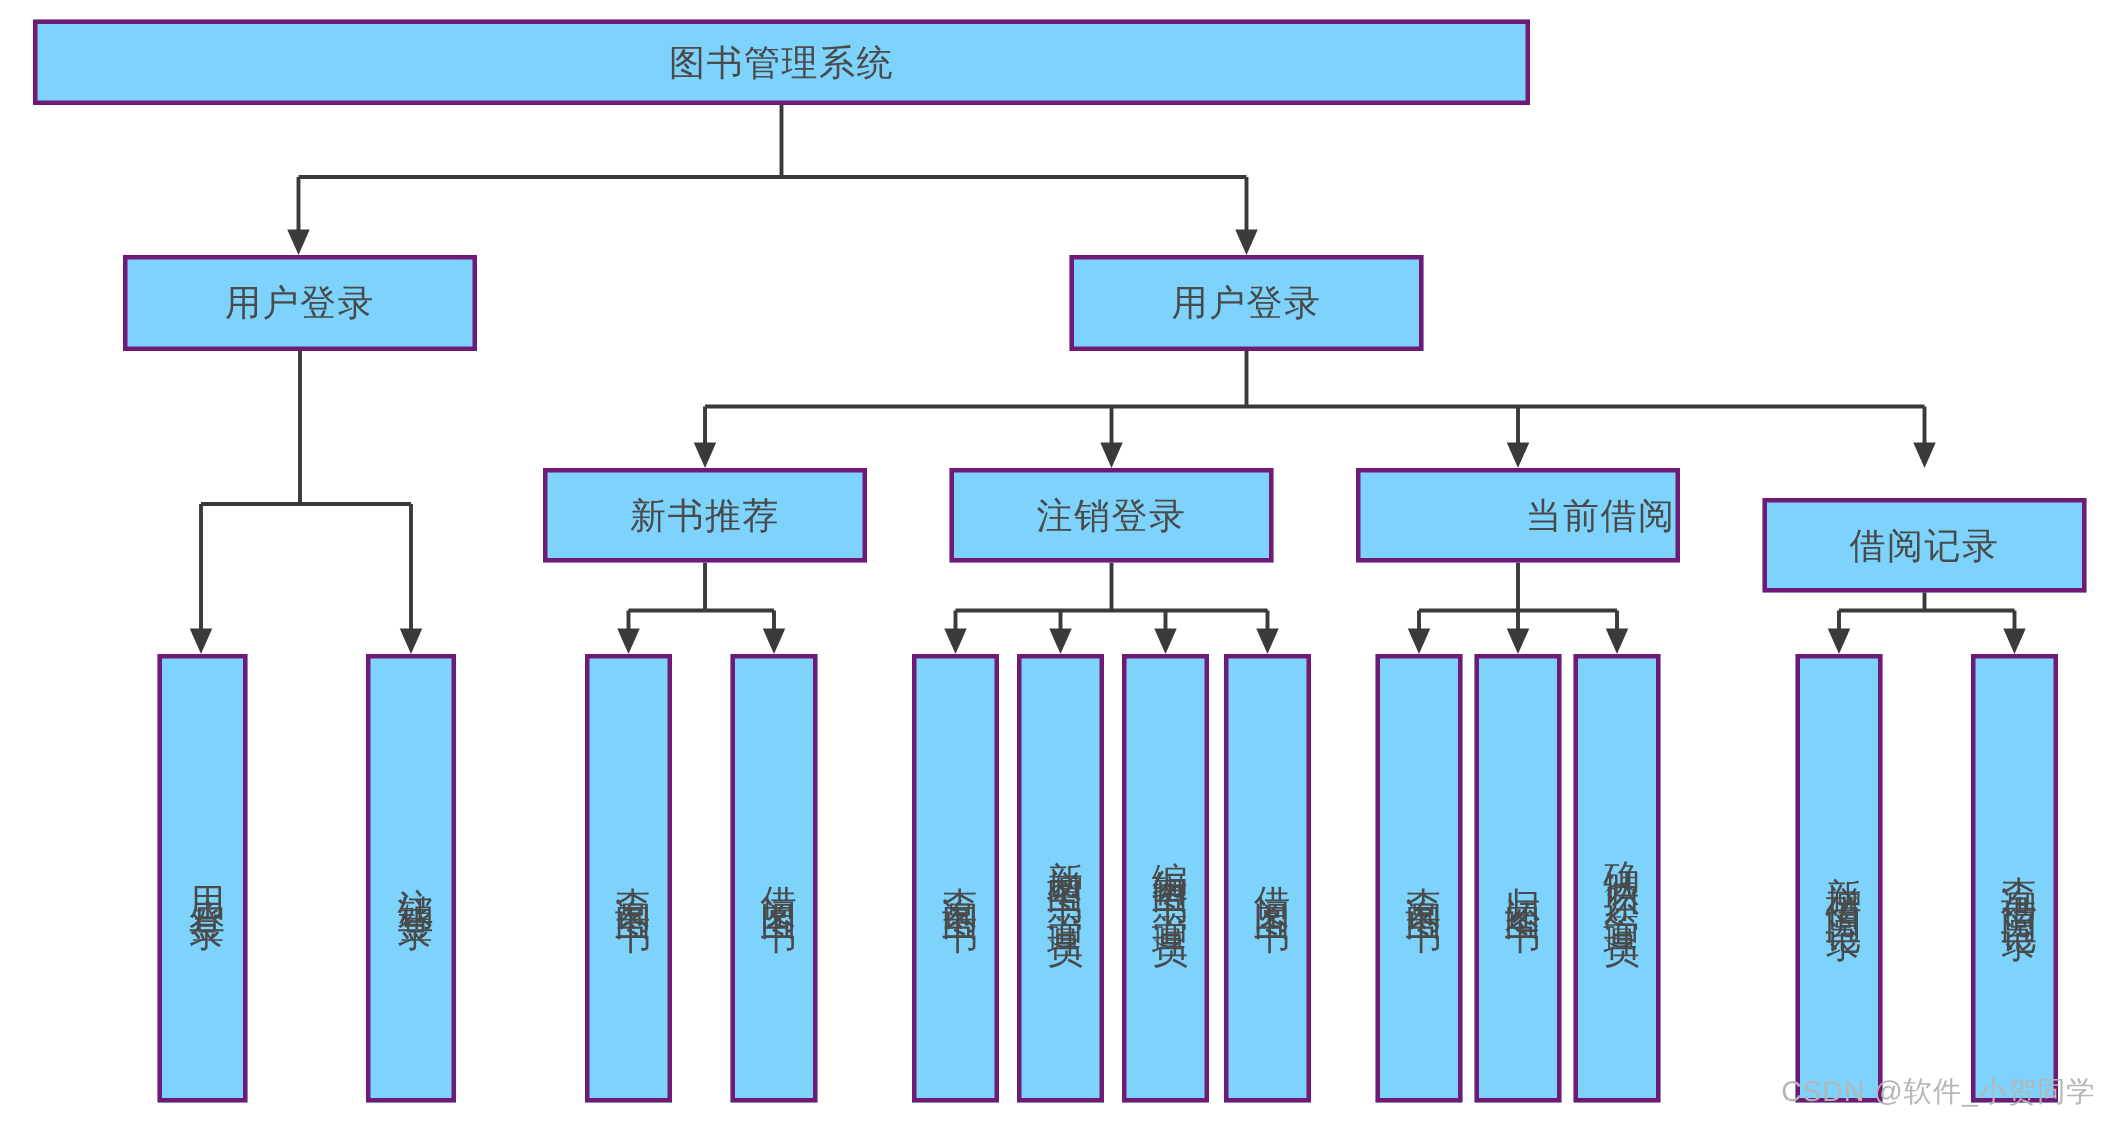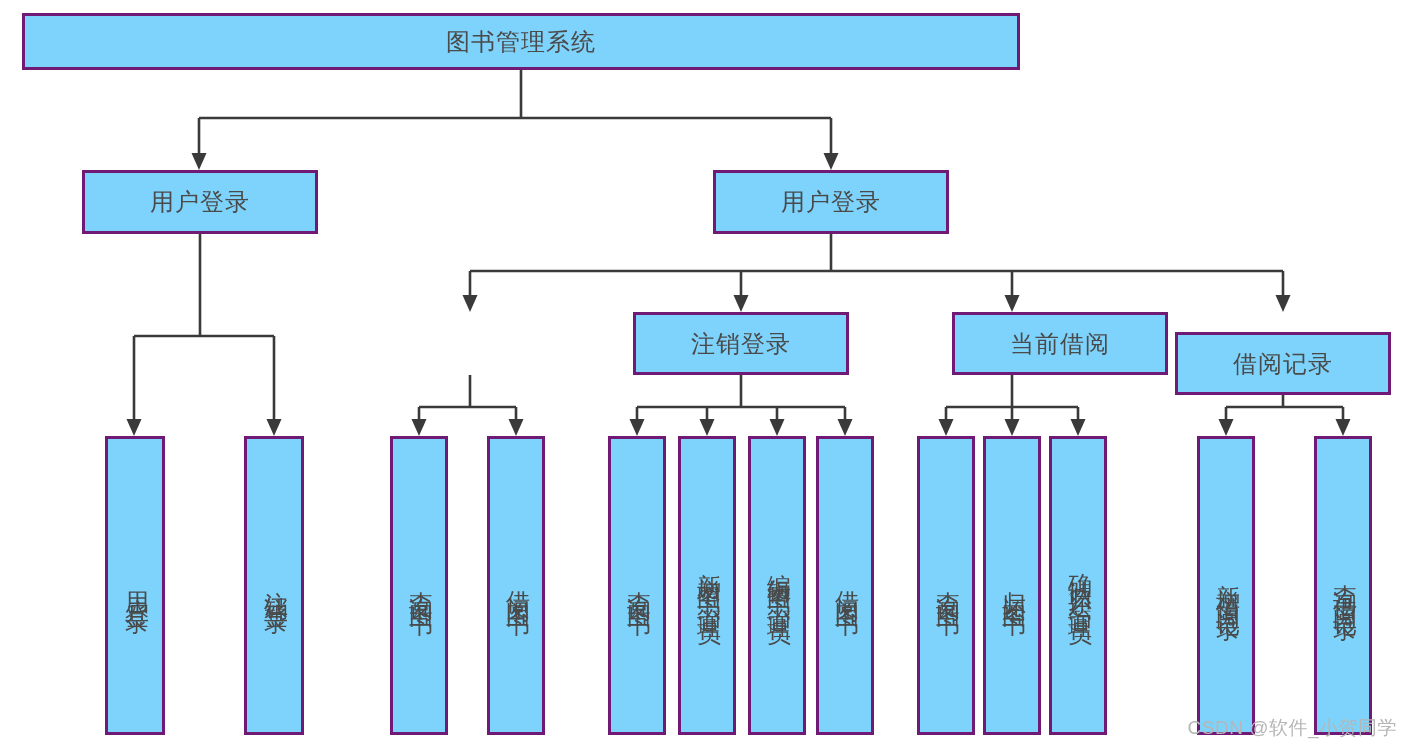--- a/index.html
+++ b/index.html
@@ -44,21 +44,21 @@
   
   .n-root  { left: 22px;   top: 13px;  width: 998px; height: 57px; }
   
   .n-l2    { height: 64px; width: 236px; top: 170px; }
   .n-login { left: 82px; }
   .n-mgmt  { left: 713px; }
   
   .n-l3    { height: 63px; width: 216px; top: 312px; }
   .n-l3a   { left: 362px; }
   .n-l3b   { left: 633px; }
-  .n-l3c   { left: 952px; }
+  .n-l3c   { left: 904px; justify-content: flex-end; }
   .n-l3d   { left: 1175px; margin-top: 20px; }
   
   .leaf    { top: 436px; height: 299px; width: 58px; }
   .lf-1a { left: 105px; width: 60px; }
   .lf-1b { left: 244px; width: 60px; }
   .lf-2a { left: 390px; }
   .lf-2b { left: 487px; }
   .lf-3a { left: 608px; }
   .lf-3b { left: 678px; }
   .lf-3c { left: 748px; }
@@ -131,20 +131,23 @@
     <span class="hlabel">图书管理系统</span>
   </div>
 
   <div class="box n-l2 n-login">
     <span class="hlabel">用户登录</span>
   </div>
   <div class="box n-l2 n-mgmt">
     <span class="hlabel">用户登录</span>
   </div>
 
+  <div class="box n-l3 n-l3a">
+    <span class="hlabel">新书推荐</span>
+  </div>
   <div class="box n-l3 n-l3b">
     <span class="hlabel">注销登录</span>
   </div>
   <div class="box n-l3 n-l3c">
     <span class="hlabel">当前借阅</span>
   </div>
   <div class="box n-l3 n-l3d">
     <span class="hlabel">借阅记录</span>
   </div>
 

